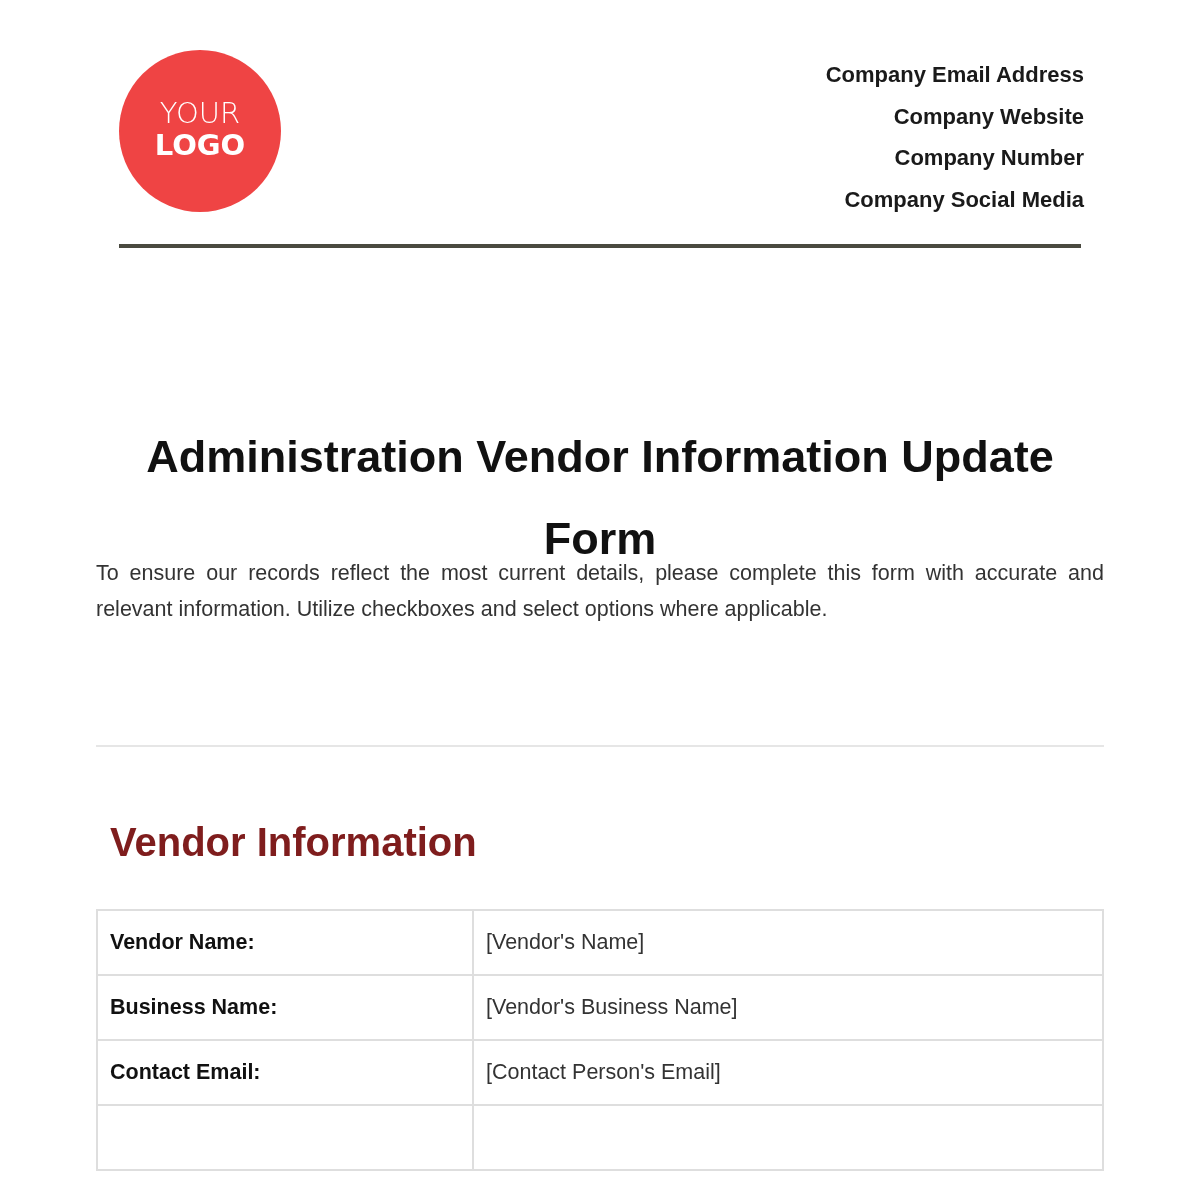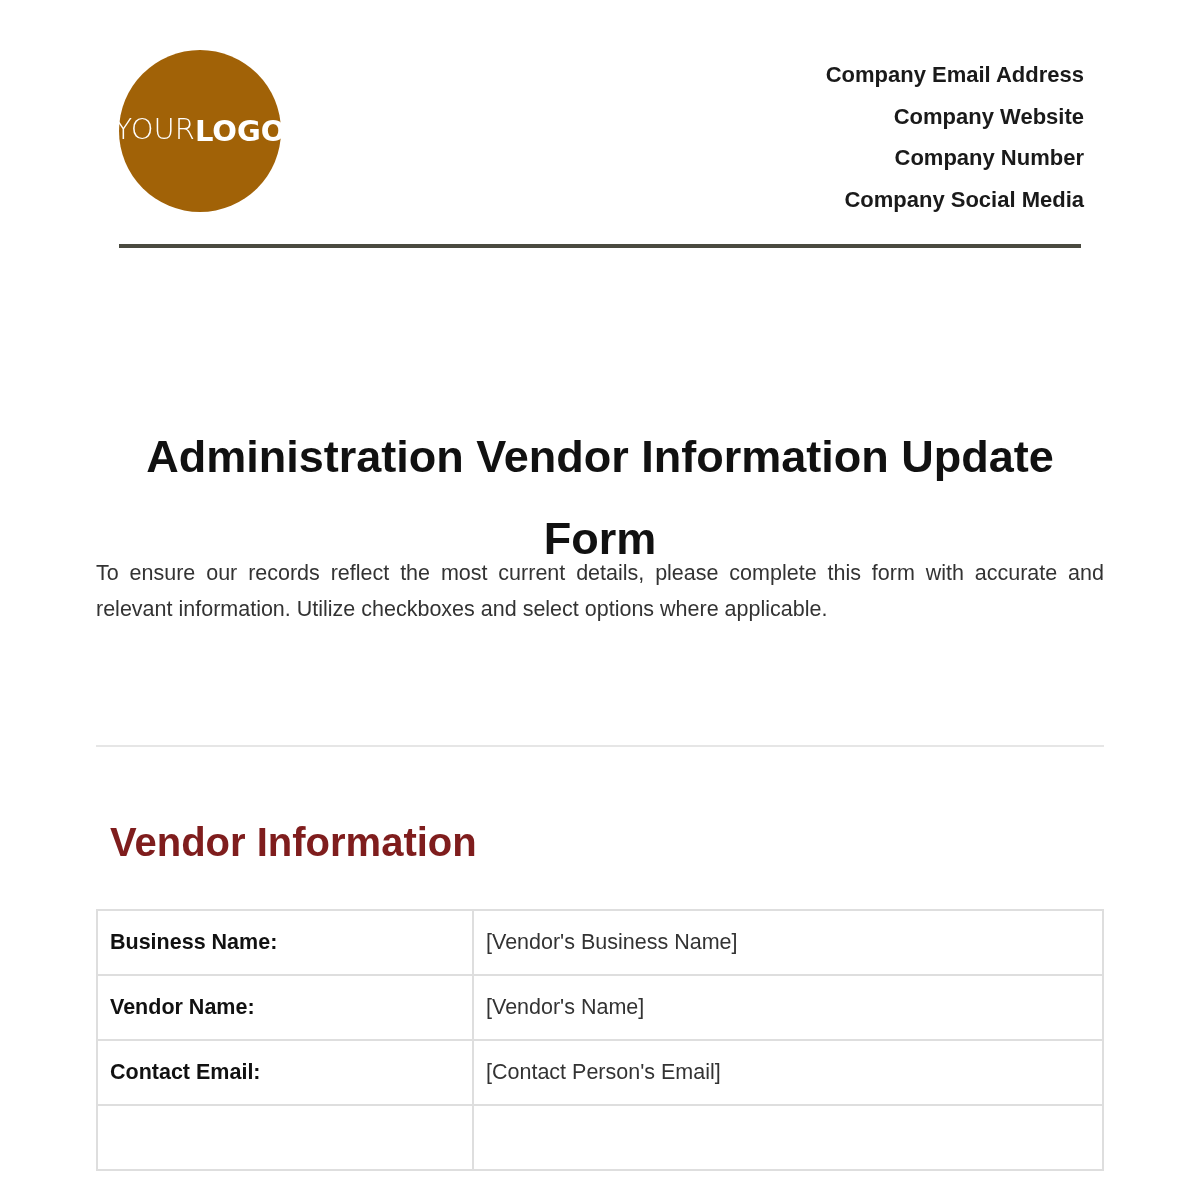--- a/index.html
+++ b/index.html
@@ -1,17 +1,17 @@
 <!DOCTYPE html>
 <html><head>
 <meta charset="utf-8">
 <style>
   html, body { margin: 0; padding: 0; background: #ffffff; }
   body { width: 1200px; height: 1200px; overflow: hidden; position: relative; font-family: "Liberation Sans", sans-serif; color: #111; }
-  .logo { position: absolute; left: 119px; top: 50px; width: 162px; height: 162px; border-radius: 50%; background: #a16207; display: flex; flex-direction: row; align-items: center; justify-content: center; }
+  .logo { position: absolute; left: 119px; top: 50px; width: 162px; height: 162px; border-radius: 50%; background: #ef4444; display: flex; flex-direction: column; align-items: center; justify-content: center; }
   .logo-top { color: #fff; font-family: "DejaVu Sans", sans-serif; font-size: 29px; font-weight: 300; letter-spacing: 0px; line-height: 32px; margin-top: -4px; }
   .logo-bottom { color: #fff; font-family: "DejaVu Sans", sans-serif; font-size: 29px; font-weight: bold; line-height: 32px; }
   .contact { position: absolute; right: 116px; top: 54px; text-align: right; font-weight: bold; }
   .contact div { font-size: 22px; line-height: 41.5px; color: #1a1a1a; }
   .header-rule { position: absolute; left: 119px; top: 244px; width: 962px; height: 4px; background: #4a4a40; }
   .title { position: absolute; left: 96px; top: 416px; width: 1008px; text-align: center; font-size: 45px; font-weight: bold; line-height: 82px; color: #111; }
   .intro { position: absolute; left: 96px; top: 555px; width: 1008px; font-size: 21.5px; line-height: 36px; color: #333; text-align: justify; text-align-last: left; }
   .divider { position: absolute; left: 96px; top: 745px; width: 1008px; height: 2px; background: #e6e6e6; }
   .section-title { position: absolute; left: 110px; top: 820px; font-size: 40px; font-weight: bold; color: #7f1d1d; }
   table.vendor { position: absolute; left: 96px; top: 909px; width: 1008px; border-collapse: collapse; }
@@ -40,26 +40,26 @@
 
 <p class="intro" style="margin:0">To ensure our records reflect the most current details, please complete this form with accurate and relevant information. Utilize checkboxes and select options where applicable.</p>
 
 <div class="divider"></div>
 
 <h2 class="section-title" style="margin:0">Vendor Information</h2>
 
 <table class="vendor">
   <tbody>
     <tr>
+      <td class="label">Vendor Name:</td>
+      <td class="value">[Vendor's Name]</td>
+    </tr>
+    <tr>
       <td class="label">Business Name:</td>
       <td class="value">[Vendor's Business Name]</td>
-    </tr>
-    <tr>
-      <td class="label">Vendor Name:</td>
-      <td class="value">[Vendor's Name]</td>
     </tr>
     <tr>
       <td class="label">Contact Email:</td>
       <td class="value">[Contact Person's Email]</td>
     </tr>
     <tr>
       <td class="label"></td>
       <td class="value"></td>
     </tr>
   </tbody>

